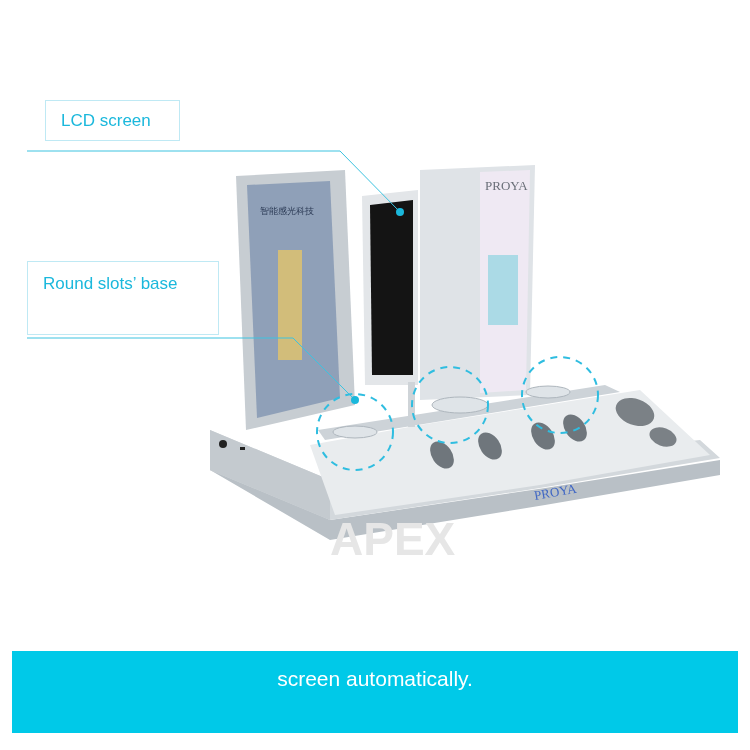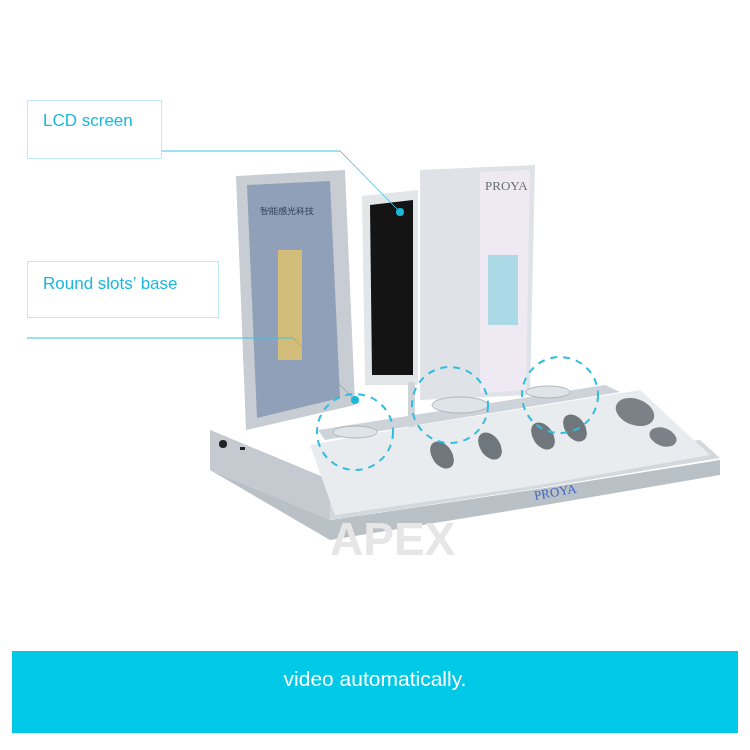--- a/index.html
+++ b/index.html
@@ -1,20 +1,20 @@
 <!DOCTYPE html>
 <html><head>
 <meta charset="utf-8">
 <style>
   html, body { margin:0; padding:0; background:#ffffff; }
   body { width:750px; height:750px; position:relative; overflow:hidden; font-family:"Liberation Sans", sans-serif; }
   .callout-box { position:absolute; border:1px solid #bfe9f4; background:#fff; color:#1bb8dc; font-size:17px; line-height:20px; box-sizing:border-box; }
   .callout-box span { display:block; }
-  #cb1 { left:27px; top:100px; width:135px; height:59px; padding:10px 0 0 15px; }
-  #cb2 { left:27px; top:261px; width:192px; height:57px; padding:12px 0 0 15px; }
+  #cb1 { left:45px; top:100px; width:135px; height:41px; padding:10px 0 0 15px; }
+  #cb2 { left:27px; top:261px; width:192px; height:74px; padding:12px 0 0 15px; }
   .banner { position:absolute; left:12px; top:651px; width:726px; height:82px; background:#00c9e8; color:#fff; text-align:center; font-size:21px; line-height:30px; padding-top:13px; box-sizing:border-box; }
   svg.scene { position:absolute; left:0; top:0; }
 </style>
 </head>
 <body>
 
 <svg class="scene" width="750" height="750" viewBox="0 0 750 750">
 
   <polygon points="210,455 330,520 545,488 720,460 720,475 545,505 330,540 210,470" fill="#b9c0c6"></polygon>
 
@@ -65,14 +65,14 @@
 </svg>
 
 <div class="callout-box" id="cb1">
   <span>LCD screen</span>
 </div>
 <div class="callout-box" id="cb2">
   <span>Round slots’ base</span>
 </div>
 
 <div class="banner">
-  <div>video automatically.</div>
+  <div>screen automatically.</div>
 </div>
 
 </body></html>

